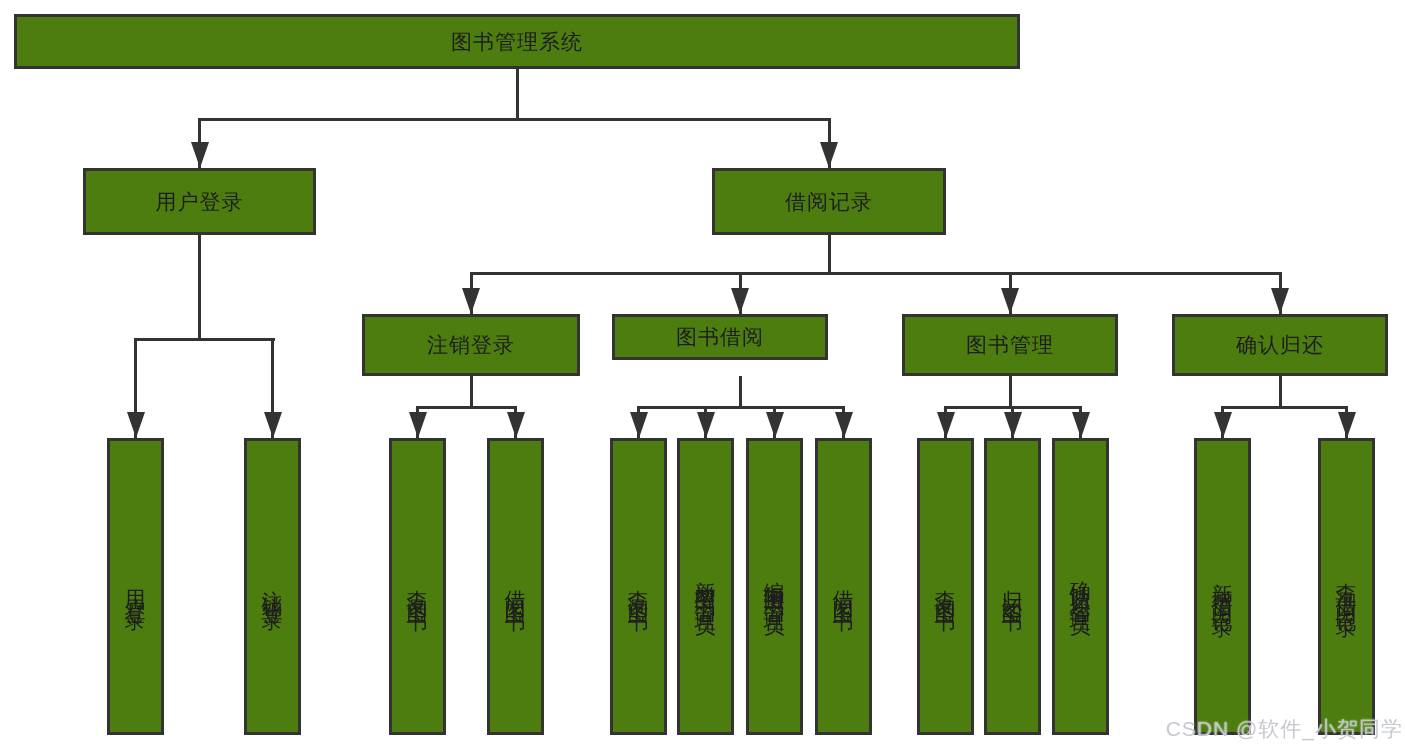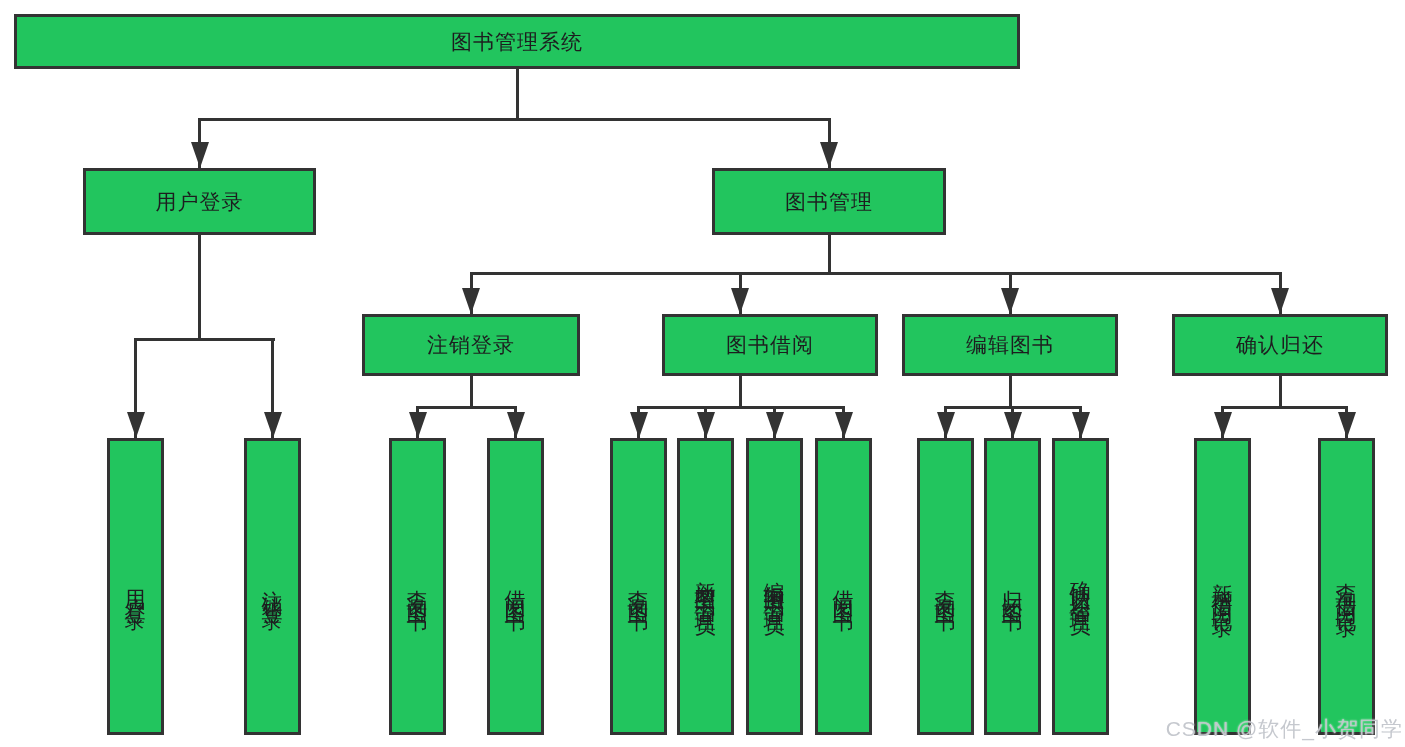--- a/index.html
+++ b/index.html
@@ -9,21 +9,21 @@
     height: 747px;
     background: #ffffff;
     overflow: hidden;
     font-family: "Liberation Sans", "DejaVu Sans", sans-serif;
     color: #1d1d1f;
   }
   .box {
     position: absolute;
     box-sizing: border-box;
     border: 3px solid #333333;
-    background: #22c55e;
+    background: #4d7c0f;
     display: flex;
     align-items: center;
     justify-content: center;
     font-size: 21px;
     letter-spacing: 1px;
     color: #1d1d1f;
   }
   .leaf {
     top: 438px;
     width: 57px;
@@ -75,21 +75,21 @@
   <div class="h-line" style="left:198px; top:118px; width:632px; height:3px;"></div>
   <div class="v-line" style="left:198px; top:118px; width:3px; height:50px;"></div>
   <div class="arrow" style="left:190.5px; top:142px;"></div>
   <div class="v-line" style="left:827.5px; top:118px; width:3px; height:50px;"></div>
   <div class="arrow" style="left:820px; top:142px;"></div>
 
   <div class="box" style="left:83px; top:168px; width:233px; height:67px;">
     <span>用户登录</span>
   </div>
   <div class="box" style="left:712px; top:168px; width:234px; height:67px;">
-    <span>图书管理</span>
+    <span>借阅记录</span>
   </div>
 
   <div class="v-line" style="left:198px; top:235px; width:3px; height:103px;"></div>
   <div class="h-line" style="left:134px; top:338px; width:141px; height:3px;"></div>
   <div class="v-line" style="left:134px; top:338px; width:3px; height:100px;"></div>
   <div class="arrow" style="left:126.5px; top:412px;"></div>
   <div class="v-line" style="left:271px; top:338px; width:3px; height:100px;"></div>
   <div class="arrow" style="left:263.5px; top:412px;"></div>
 
   <div class="v-line" style="left:827.5px; top:235px; width:3px; height:37px;"></div>
@@ -99,25 +99,25 @@
   <div class="v-line" style="left:738.5px; top:272px; width:3px; height:42px;"></div>
   <div class="arrow" style="left:731px; top:288px;"></div>
   <div class="v-line" style="left:1008.5px; top:272px; width:3px; height:42px;"></div>
   <div class="arrow" style="left:1001px; top:288px;"></div>
   <div class="v-line" style="left:1278.5px; top:272px; width:3px; height:42px;"></div>
   <div class="arrow" style="left:1271px; top:288px;"></div>
 
   <div class="box" style="left:362px; top:314px; width:218px; height:62px;">
     <span>注销登录</span>
   </div>
-  <div class="box" style="left:662px; top:314px; width:216px; height:62px;">
+  <div class="box" style="left:612px; top:314px; width:216px; height:46px;">
     <span>图书借阅</span>
   </div>
   <div class="box" style="left:902px; top:314px; width:216px; height:62px;">
-    <span>编辑图书</span>
+    <span>图书管理</span>
   </div>
   <div class="box" style="left:1172px; top:314px; width:216px; height:62px;">
     <span>确认归还</span>
   </div>
 
   <div class="v-line" style="left:469.5px; top:376px; width:3px; height:30px;"></div>
   <div class="h-line" style="left:416px; top:406px; width:101px; height:3px;"></div>
   <div class="v-line" style="left:416px; top:406px; width:3px; height:32px;"></div>
   <div class="arrow" style="left:408.5px; top:412px;"></div>
   <div class="v-line" style="left:514px; top:406px; width:3px; height:32px;"></div>

